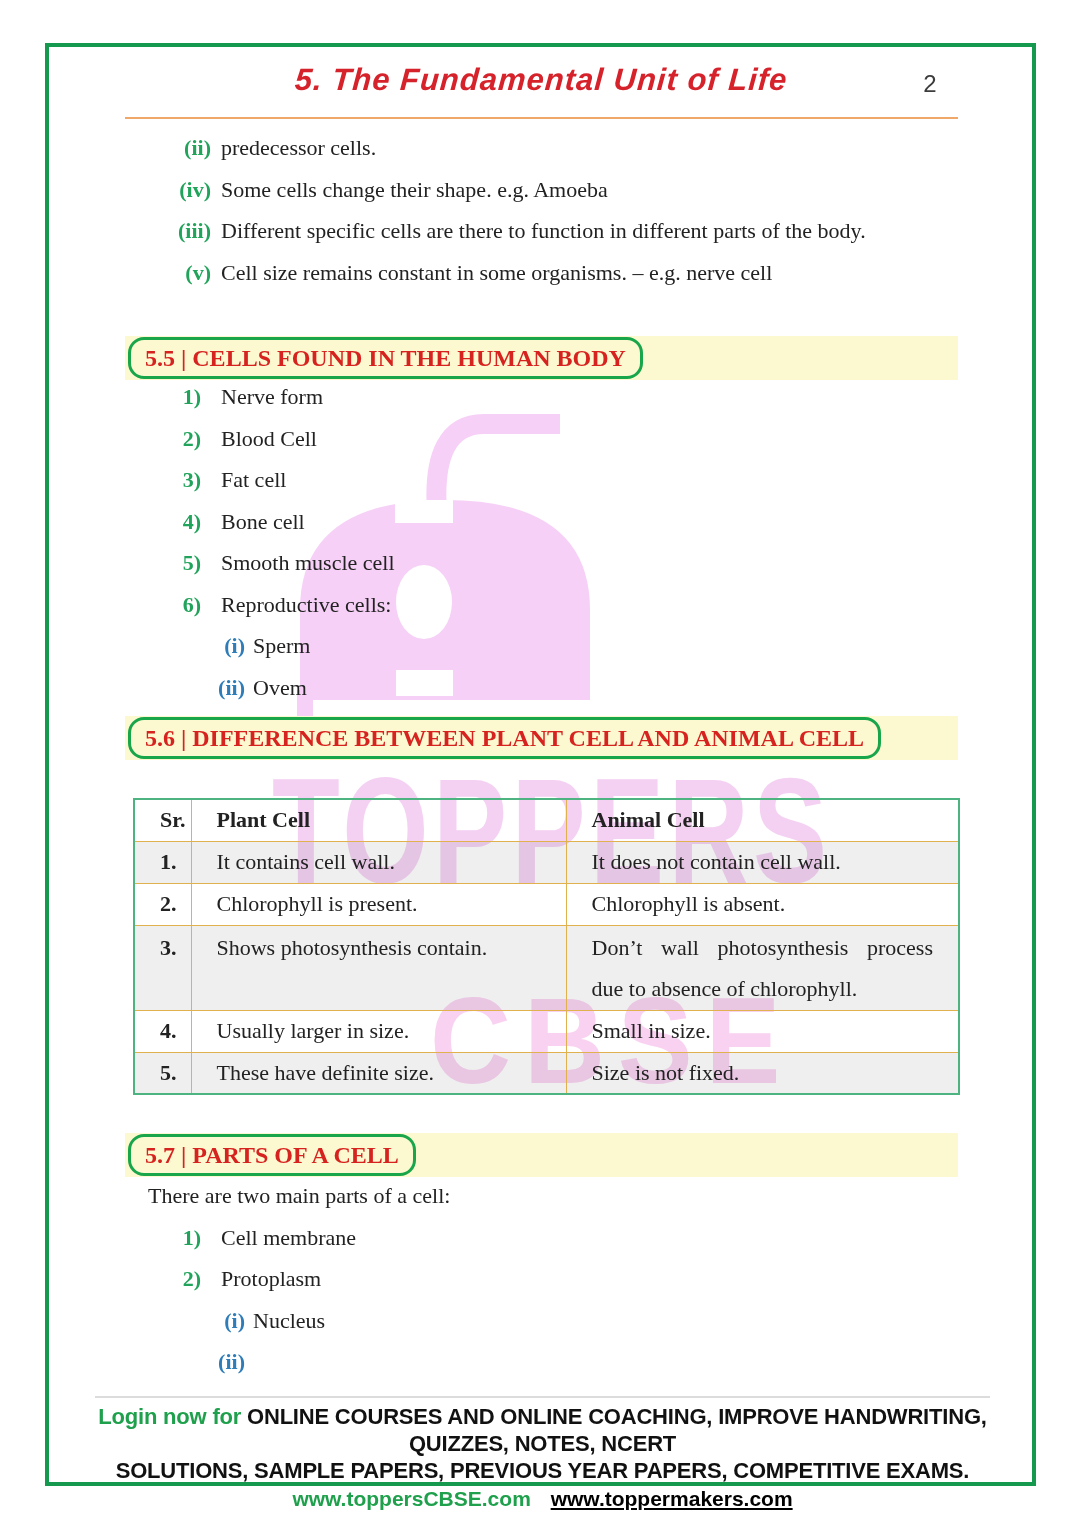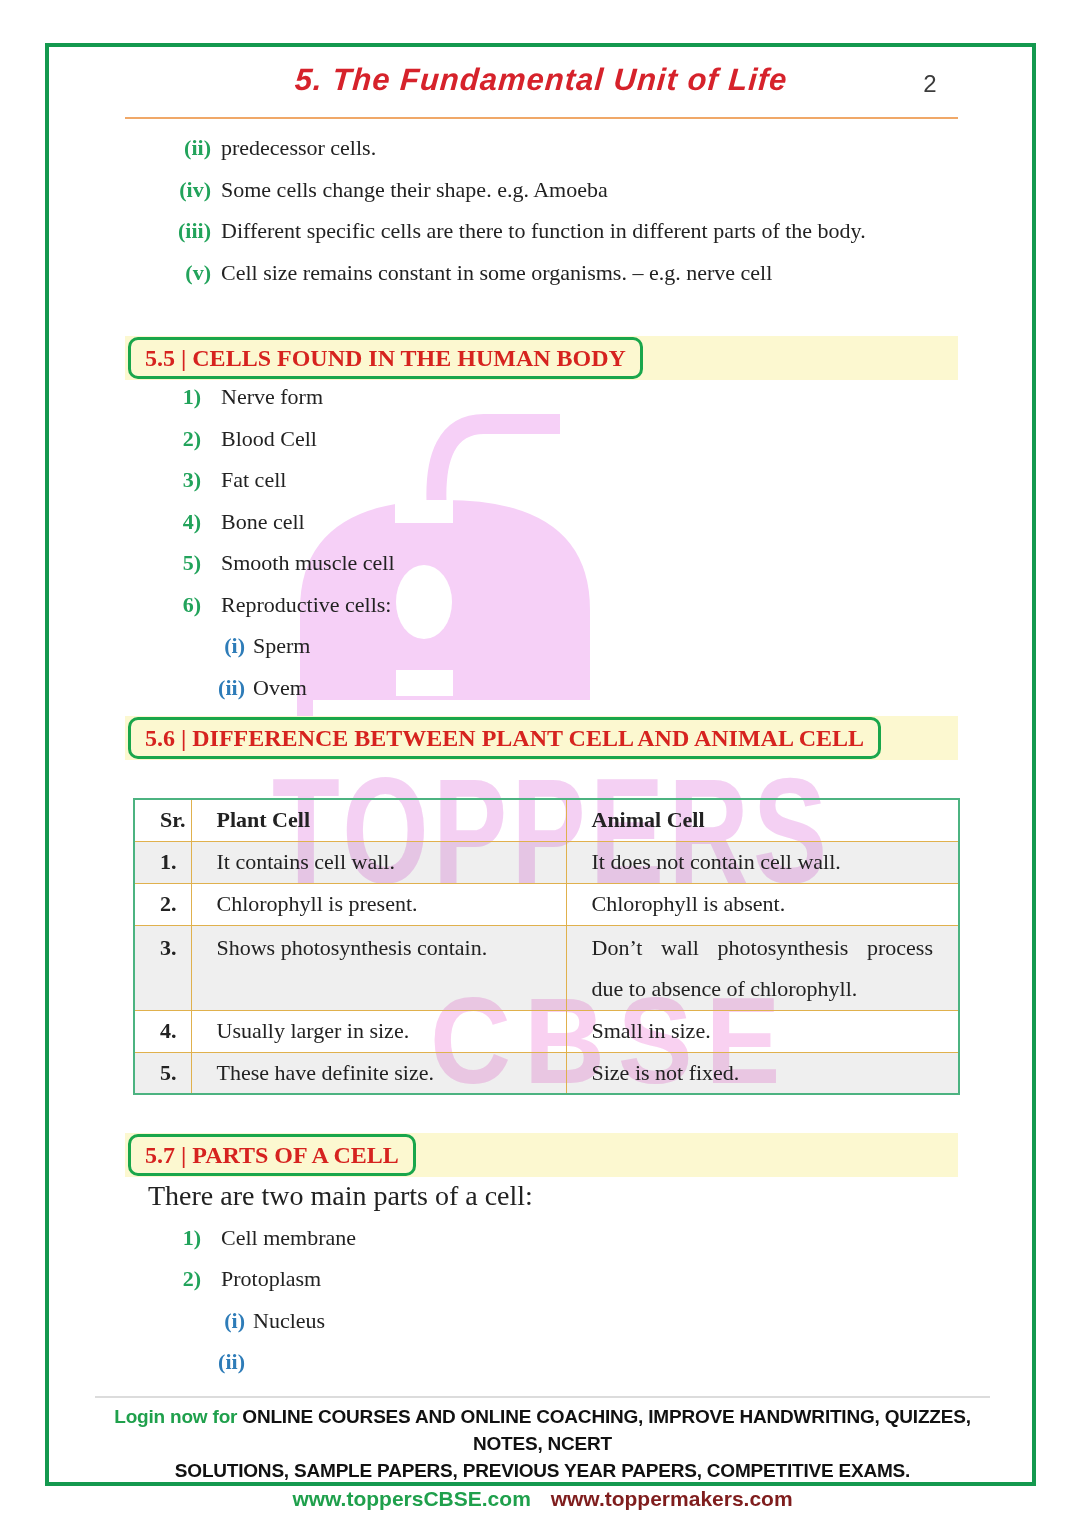--- a/index.html
+++ b/index.html
@@ -26,42 +26,42 @@
   
   .listblock{left:125px;width:833px;font-size:22px;line-height:41.5px;margin-left:23px;}
   .li{display:flex;}
   .li .m{flex:0 0 63px;text-align:right;font-weight:bold;color:#22a35b;}
   .li .t{flex:1;margin-left:10px;}
   .li.sub .m{flex:0 0 97px;color:#2e7cb8;}
   .li.sub .t{margin-left:8px;}
   .jline{text-align:justify;text-align-last:justify;}
   
   .band{left:125px;width:833px;height:44px;background:#fcf8d0;display:flex;align-items:center;}
-  .hbox{display:inline-block;margin-left:3px;border:3px solid #19a64b;border-radius:10px;background:#fcf8d0;
+  .hbox{display:inline-block;margin-left:3px;border:3px solid #19a64b;border-radius:16px;background:#fcf8d0;
         padding:0 14px;line-height:36px;font-weight:bold;font-size:24px;color:#d6231f;white-space:nowrap;}
   
   table.cmp{left:133px;top:798px;position:absolute;z-index:2;border-collapse:collapse;table-layout:fixed;
         width:825px;font-size:22px;line-height:40px;}
   table.cmp{border:2px solid #4cb381;}
   table.cmp td,table.cmp th{border:1px solid #e0b14d;padding:0 25px;text-align:left;vertical-align:middle;
         overflow:hidden;font-weight:normal;}
   table.cmp th{font-weight:bold;}
   table.cmp td.sr{font-weight:bold;}
   tr.shade td,tr.shade th{background:rgba(120,120,120,0.12);}
   tr.toprow td{vertical-align:top;line-height:41.5px;padding-top:1px;}
   
-  .plain{font-size:28px;line-height:41.5px;}
+  .plain{font-size:22px;line-height:41.5px;}
   
   .footer{left:95px;top:1396px;width:895px;border-top:2px solid #dcdcdc;padding-top:5px;text-align:center;
         font-family:"Liberation Sans","DejaVu Sans",sans-serif;font-weight:bold;}
-  .footer .l1,.footer .l2{font-size:19px;line-height:27px;color:#111;letter-spacing:-0.2px;}
+  .footer .l1,.footer .l2{font-size:22px;line-height:27px;color:#111;letter-spacing:-0.2px;}
   .footer .green{color:#1fa04c;}
   .footer .l3{font-size:21px;line-height:29px;}
   .footer .l3 .g{color:#1fa04c;margin-right:14px;}
-  .footer .l3 .r{color:#7f1d1d;}
+  .footer .l3 .r{color:#000000;text-decoration:underline;}
 </style>
 </head>
 <body>
 
 <div class="page">
 
   <svg class="wm" width="1086" height="1536" viewBox="0 0 1086 1536" style="left:0;top:0;">
     <path d="M300 700 L300 610 Q300 500 445 500 Q590 500 590 610 L590 700 Z" fill="#f6d0f7"></path>
     <path d="M437 512 C433 455 448 424 484 424 L560 424" stroke="#f6d0f7" stroke-width="20" fill="none"></path>
     <rect x="297" y="690" width="16" height="52" fill="#f6d0f7"></rect>

